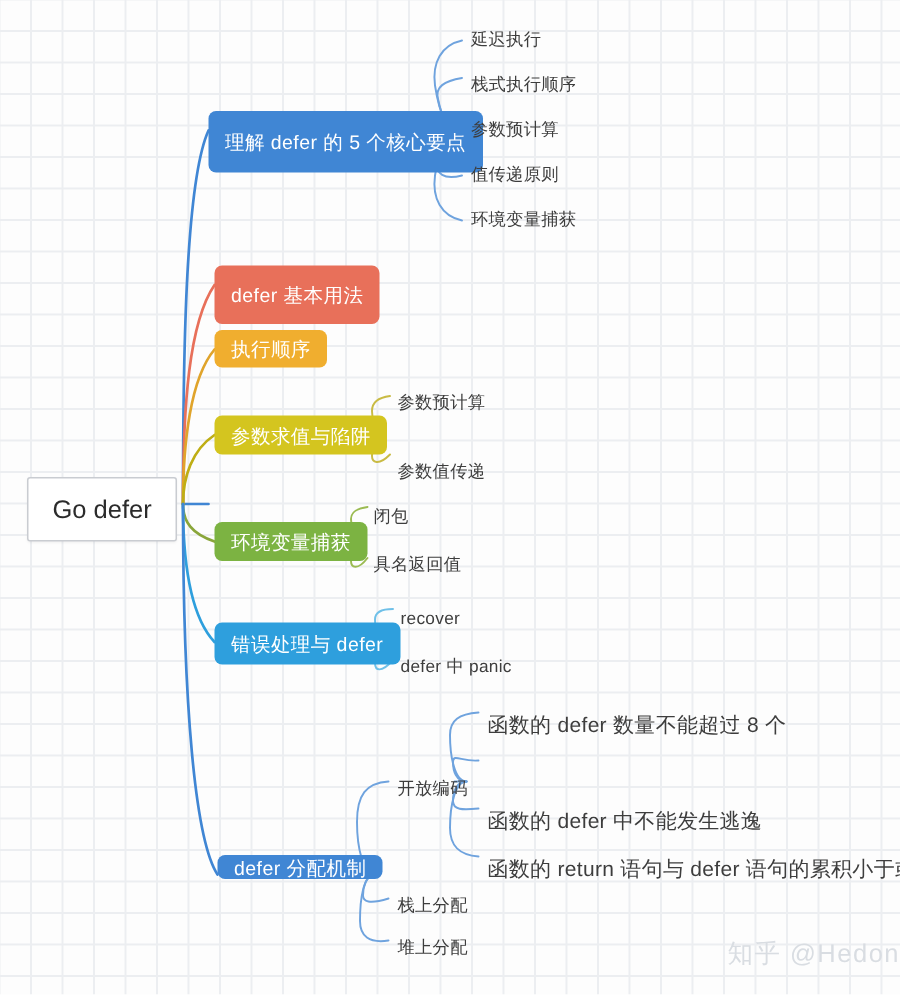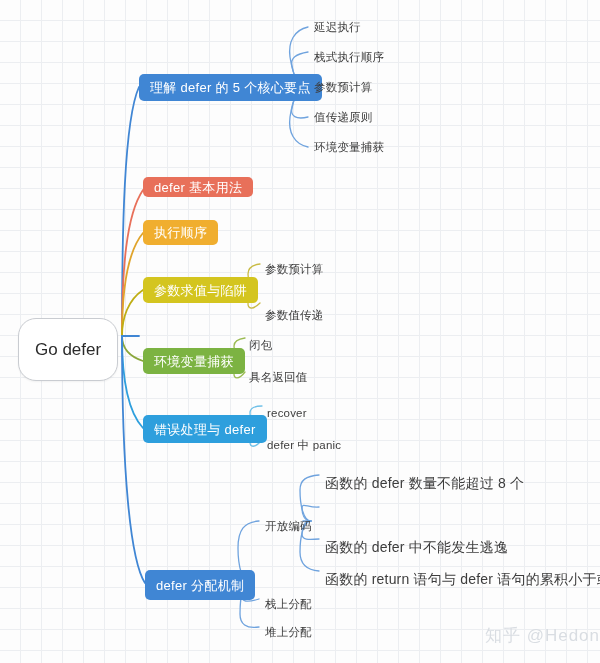--- a/index.html
+++ b/index.html
@@ -25,23 +25,23 @@
     box-sizing:border-box;
     white-space:nowrap;
     border-radius:5px;
     line-height:1;
     display:flex;align-items:center;justify-content:center;
   }
   .root{
     background:#ffffff;
     border:1px solid #c9ccd1;
     color:#2b2b2b;
-    border-radius:18px;
+    border-radius:2px;
     font-size:17px;
-    padding:22px 16px;
+    padding:12px 16px;
     box-shadow:0 1px 2px rgba(0,0,0,.05);
   }
   .branch{
     color:#ffffff;
     font-size:13px;
     padding:7px 11px;
     letter-spacing:.3px;
   }
   .leaf{
     position:absolute;
@@ -111,27 +111,27 @@
       <path d="M303 521 L311 521" stroke="#6fa3de" stroke-width="1.3"></path>
       <path d="M311 521 C303 521 300 504 300 490 C300 480 306 476 319 475" stroke="#6fa3de" stroke-width="1.3"></path>
       <path d="M311 521 C304 521 302 514 302 508 C302 502 308 508 319 507" stroke="#6fa3de" stroke-width="1.3"></path>
       <path d="M311 521 C304 521 302 528 302 534 C302 540 308 540 319 539" stroke="#6fa3de" stroke-width="1.3"></path>
       <path d="M311 521 C303 521 300 538 300 552 C300 564 306 570 319 571" stroke="#6fa3de" stroke-width="1.3"></path>
     </g>
   </svg>
 
   <div class="node root" id="root-node" style="left: 18px; top: 318px;">Go defer</div>
 
-  <div class="node branch" id="b0" style="left: 139px; top: 74px; min-width: 167px; height: 27px; background: rgb(64, 134, 212);">理解 defer 的 5 个核心要点</div>
-  <div class="node branch" id="b1" style="left: 143px; top: 177px; min-width: 94px; height: 20px; background: rgb(232, 112, 90);">defer 基本用法</div>
+  <div class="node branch" id="b0" style="left: 139px; top: 74px; min-width: 167px; height: 41px; background: rgb(64, 134, 212);">理解 defer 的 5 个核心要点</div>
+  <div class="node branch" id="b1" style="left: 143px; top: 177px; min-width: 94px; height: 39px; background: rgb(232, 112, 90);">defer 基本用法</div>
   <div class="node branch" id="b2" style="left: 143px; top: 220px; min-width: 62px; height: 25px; background: rgb(240, 174, 47);">执行顺序</div>
   <div class="node branch" id="b3" style="left: 143px; top: 277px; min-width: 104px; height: 26px; background: rgb(212, 197, 31);">参数求值与陷阱</div>
   <div class="node branch" id="b4" style="left: 143px; top: 348px; min-width: 92px; height: 26px; background: rgb(124, 179, 66);">环境变量捕获</div>
   <div class="node branch" id="b5" style="left: 143px; top: 415px; min-width: 106px; height: 28px; background: rgb(46, 159, 221);">错误处理与 defer</div>
-  <div class="node branch" id="b6" style="left: 145px; top: 570px; min-width: 95px; height: 30px; background: rgb(64, 134, 212);">defer 分配机制</div>
+  <div class="node branch" id="b6" style="left: 145px; top: 570px; min-width: 95px; height: 16px; background: rgb(64, 134, 212);">defer 分配机制</div>
 
   <div class="leaf" id="l0-0" style="left: 314px; top: 22px;">延迟执行</div>
   <div class="leaf" id="l0-1" style="left: 314px; top: 52px;">栈式执行顺序</div>
   <div class="leaf" id="l0-2" style="left: 314px; top: 82px;">参数预计算</div>
   <div class="leaf" id="l0-3" style="left: 314px; top: 112px;">值传递原则</div>
   <div class="leaf" id="l0-4" style="left: 314px; top: 142px;">环境变量捕获</div>
 
   <div class="leaf" id="l3-0" style="left: 265px; top: 264px;">参数预计算</div>
   <div class="leaf" id="l3-1" style="left: 265px; top: 310px;">参数值传递</div>
 

